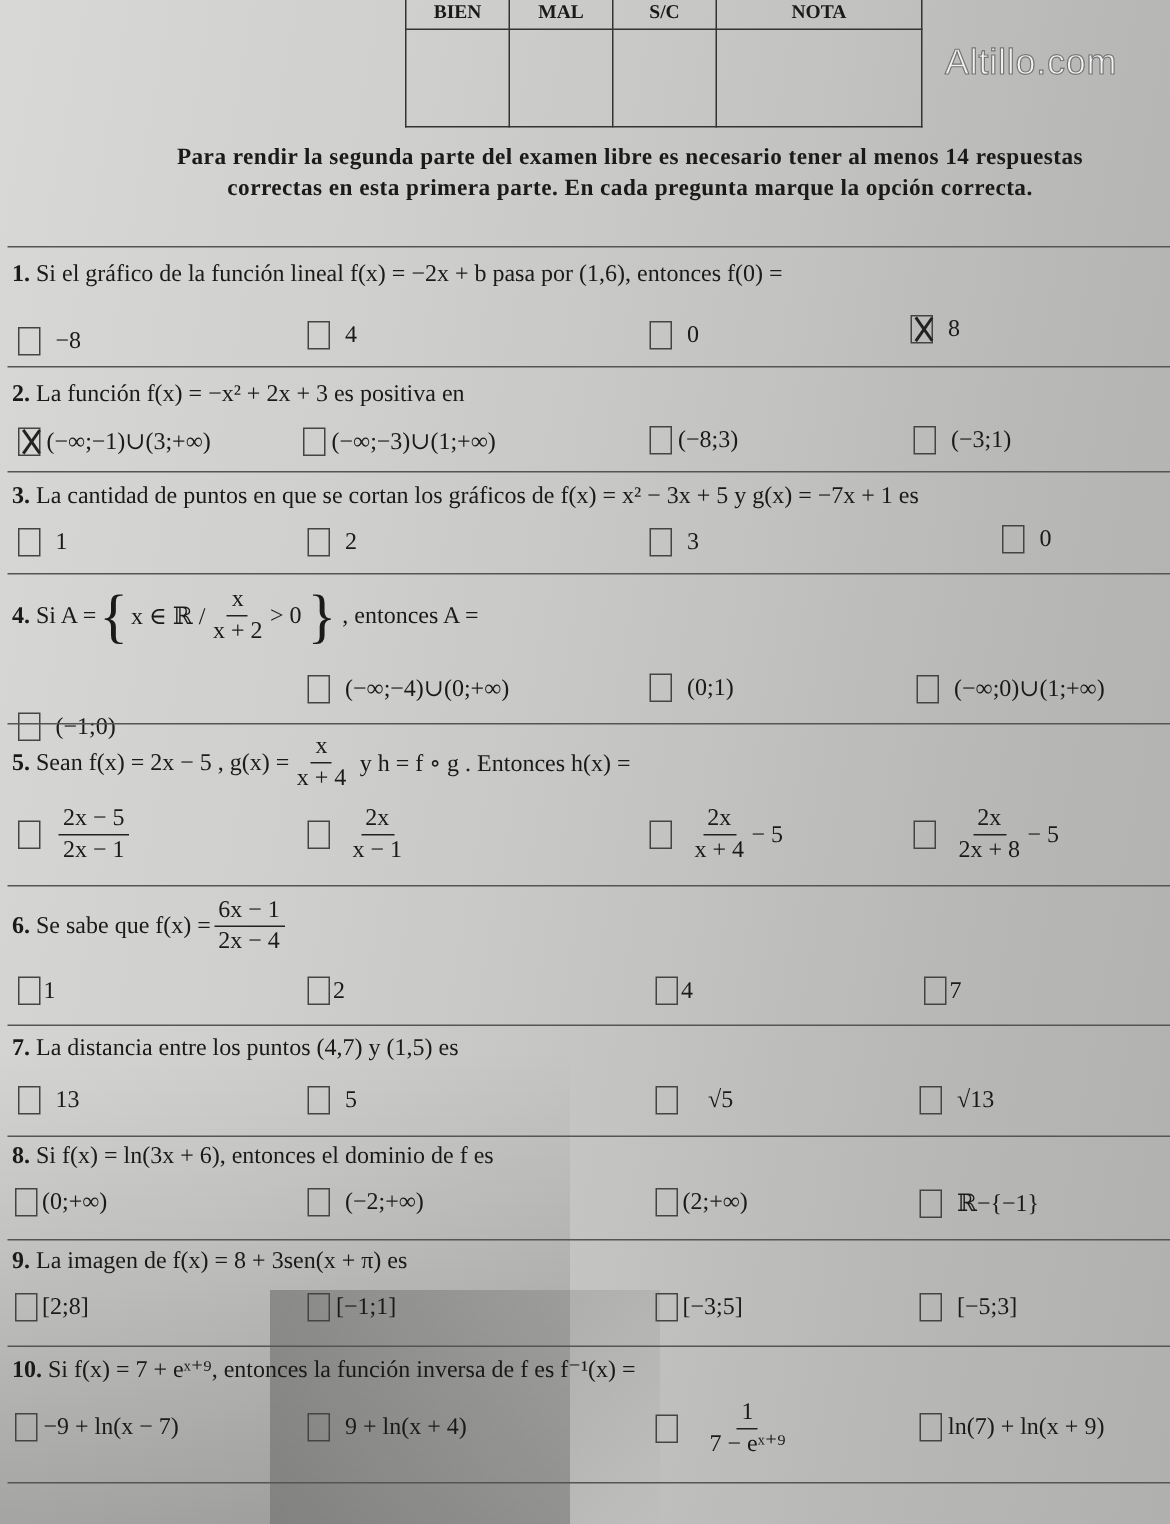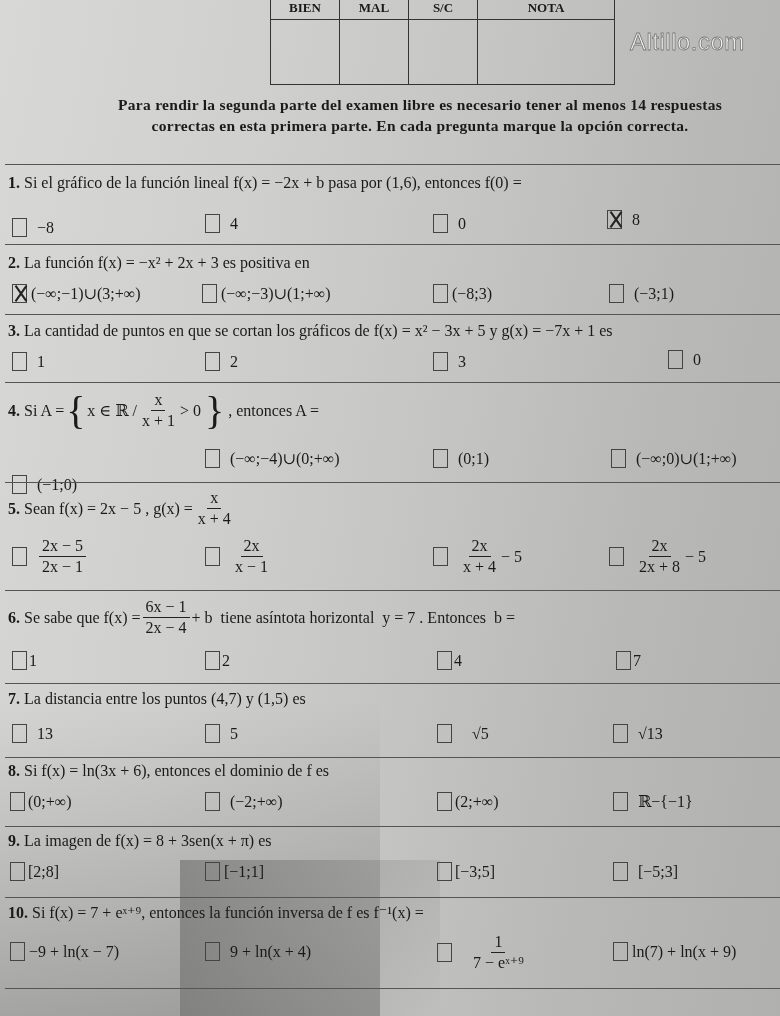--- a/index.html
+++ b/index.html
@@ -119,21 +119,21 @@
     <span>0</span>
   </div>
 
 <div class="rule" style="top:382px"></div>
 <div class="q" style="top:390px;display:flex;align-items:center">
   <b>4.</b>&nbsp;<span>Si A =</span>
   <span style="font-size:40px;line-height:40px;margin:0 2px">{</span>
   <span>x ∈ ℝ /</span>
   <span class="frac">
       <span class="n">x</span>
-      <span class="d">x + 1</span>
+      <span class="d">x + 2</span>
     </span>
   <span>&gt; 0</span>
   <span style="font-size:40px;line-height:40px;margin:0 4px">}</span>
   <span>, entonces A =</span>
 </div>
 <div class="opt" style="left:12px;top:475px">
     <span class="box"></span>
     <span>(−1;0)</span>
   </div>
 <div class="opt" style="left:205px;top:449px">
@@ -149,21 +149,21 @@
     <span>(−∞;0)∪(1;+∞)</span>
   </div>
 
 <div class="rule" style="top:482px"></div>
 <div class="q" style="top:488px;display:flex;align-items:center">
   <b>5.</b>&nbsp;<span>Sean f(x) = 2x − 5 , g(x) =</span>
   <span class="frac">
       <span class="n">x</span>
       <span class="d">x + 4</span>
     </span>
-  &nbsp;
+  &nbsp;<span>y h = f ∘ g . Entonces h(x) =</span>
 </div>
 <div class="opt" style="left:12px;top:536px">
     <span class="box"></span>
     <span class="frac">
       <span class="n">2x − 5</span>
       <span class="d">2x − 1</span>
     </span>
   </div>
 <div class="opt" style="left:205px;top:536px">
     <span class="box"></span>
@@ -189,21 +189,20 @@
     <span>− 5</span>
   </div>
 
 <div class="rule" style="top:590px"></div>
 <div class="q" style="top:597px;display:flex;align-items:center">
   <b>6.</b>&nbsp;<span>Se sabe que f(x) =</span>
   <span class="frac">
       <span class="n">6x − 1</span>
       <span class="d">2x − 4</span>
     </span>
-  <span style="white-space:pre">+ b  tiene asíntota horizontal  y = 7 . Entonces  b =</span>
 </div>
 <div class="opt" style="left:12px;top:651px">
     <span class="box" style="margin-right:2px"></span>
     <span>1</span>
   </div>
 <div class="opt" style="left:205px;top:651px">
     <span class="box" style="margin-right:2px"></span>
     <span>2</span>
   </div>
 <div class="opt" style="left:437px;top:651px">

